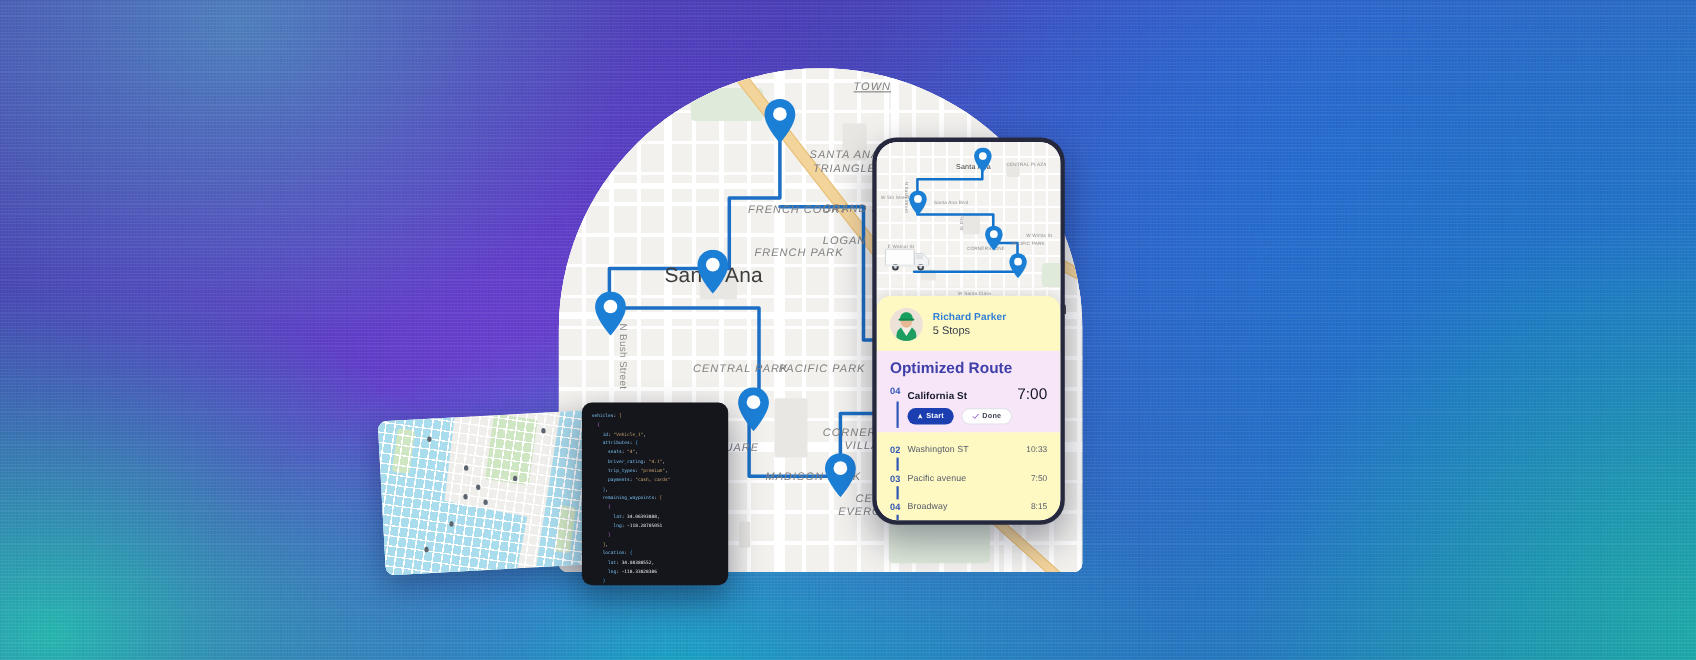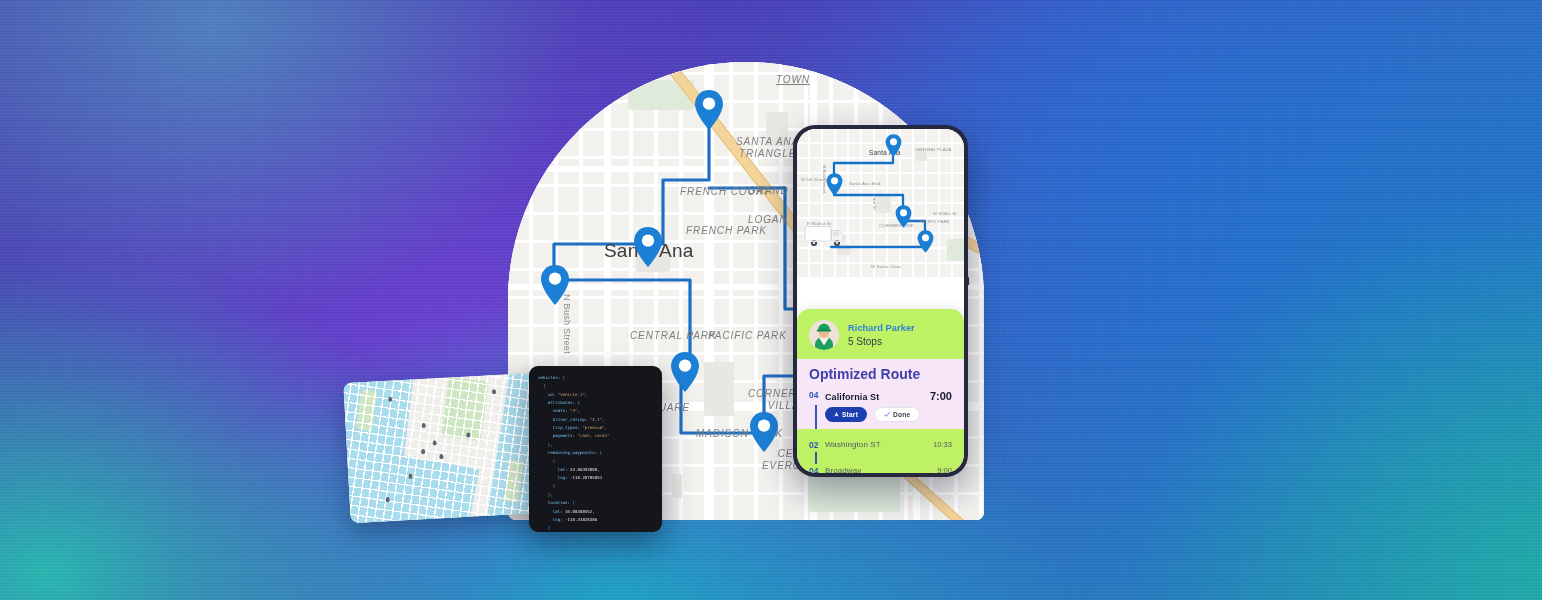--- a/index.html
+++ b/index.html
@@ -133,25 +133,24 @@
   }
   .phone-label {
     position:absolute; font-size:4.2px; color:#8d8d8d;
     letter-spacing:.2px; white-space:nowrap;
   }
   .phone-label.city { font-size:6.5px; color:#3d3d3d; }
   .truck { position:absolute; left:7px; top:94px; width:46px; height:26px; }
 
   .card {
     position: absolute; left: 0; right: 0; top: 140px; bottom: 0;
-    background: #bef264;
+    background: #fef9c3;
     border-radius: 13px 13px 19px 19px;
     box-shadow: 0 -3px 9px rgba(0,0,0,.07);
     overflow: hidden;
-    margin-top: 40px;
   }
   .driver {
     display:flex; align-items:center; gap:9px;
     padding: 11px 12px 9px 12px;
   }
   .avatar { width: 30px; height: 30px; border-radius: 50%; background:#efe5dc; overflow:hidden; flex:0 0 auto; position:relative; }
   .driver-name { font-size: 9.2px; font-weight: 700; color:#2f7fd6; letter-spacing:.1px; }
   .driver-stops { font-size: 10px; color:#333a47; margin-top:2.5px; }
 
   .opt-wrap { background:#f7e6f8; }
@@ -164,21 +163,21 @@
   }
   .stop-num {
     width: 16px; flex:0 0 auto;
     font-size: 8.4px; font-weight:700; color:#2f57b5;
     letter-spacing:.2px;
   }
   .stop-body { flex:1 1 auto; min-width:0; }
   .stop-name { font-size: 8px; color:#555b68; letter-spacing:.1px; }
   .stop-time { font-size: 7.6px; color:#555b68; flex:0 0 auto; padding-left:6px;}
   .stop-row.active .stop-name { font-size: 9px; font-weight:700; color:#15182b; }
-  .stop-row.active .stop-time { font-size: 11px; font-weight:700; color:#15182b; }
+  .stop-row.active .stop-time { font-size: 14px; font-weight:400; color:#15182b; }
 
   .actions { display:flex; gap:7px; margin-top:5px; margin-bottom:4px; }
   .btn {
     display:inline-flex; align-items:center; gap:3px;
     font-size:6.6px; font-weight:700;
     border-radius:9px; padding: 3px 9px;
     letter-spacing:.2px;
   }
   .btn-start { background:#1b3fb0; color:#fff; }
   .btn-done  { background:#fff; color:#3a3f4d; border:1px solid #e2e2ea; }
@@ -457,24 +456,32 @@
         <div style="padding-top:6px;">
           <div class="stop-row" style="padding-top:5px;padding-bottom:11px;justify-content:space-between;">
             <div class="stop-num">02</div>
             <div class="stop-body" style="display:flex;align-items:baseline;">
               <div class="stop-name" style="flex:1;">Washington ST</div>
               <div class="stop-time">10:33</div>
             </div>
             <div class="connector" style="top:17px;height:12px;"></div>
           </div>
           <div class="stop-row" style="padding-top:5px;padding-bottom:11px;">
+            <div class="stop-num">03</div>
+            <div class="stop-body" style="display:flex;align-items:baseline;">
+              <div class="stop-name" style="flex:1;">Pacific avenue</div>
+              <div class="stop-time">7:50</div>
+            </div>
+            <div class="connector" style="top:17px;height:12px;"></div>
+          </div>
+          <div class="stop-row" style="padding-top:5px;padding-bottom:11px;">
             <div class="stop-num">04</div>
             <div class="stop-body" style="display:flex;align-items:baseline;gap:40px;">
               <div class="stop-name" style="flex:1;">Broadway</div>
-              <div class="stop-time">9:00</div>
+              <div class="stop-time">8:15</div>
             </div>
             <div class="connector" style="top:17px;height:12px;"></div>
           </div>
           <div class="stop-row" style="padding-top:5px;">
             <div class="stop-num">05</div>
             <div class="stop-body" style="display:flex;align-items:baseline;">
               <div class="stop-name" style="flex:1;">Broderick St</div>
               <div class="stop-time">8:20</div>
             </div>
           </div>

